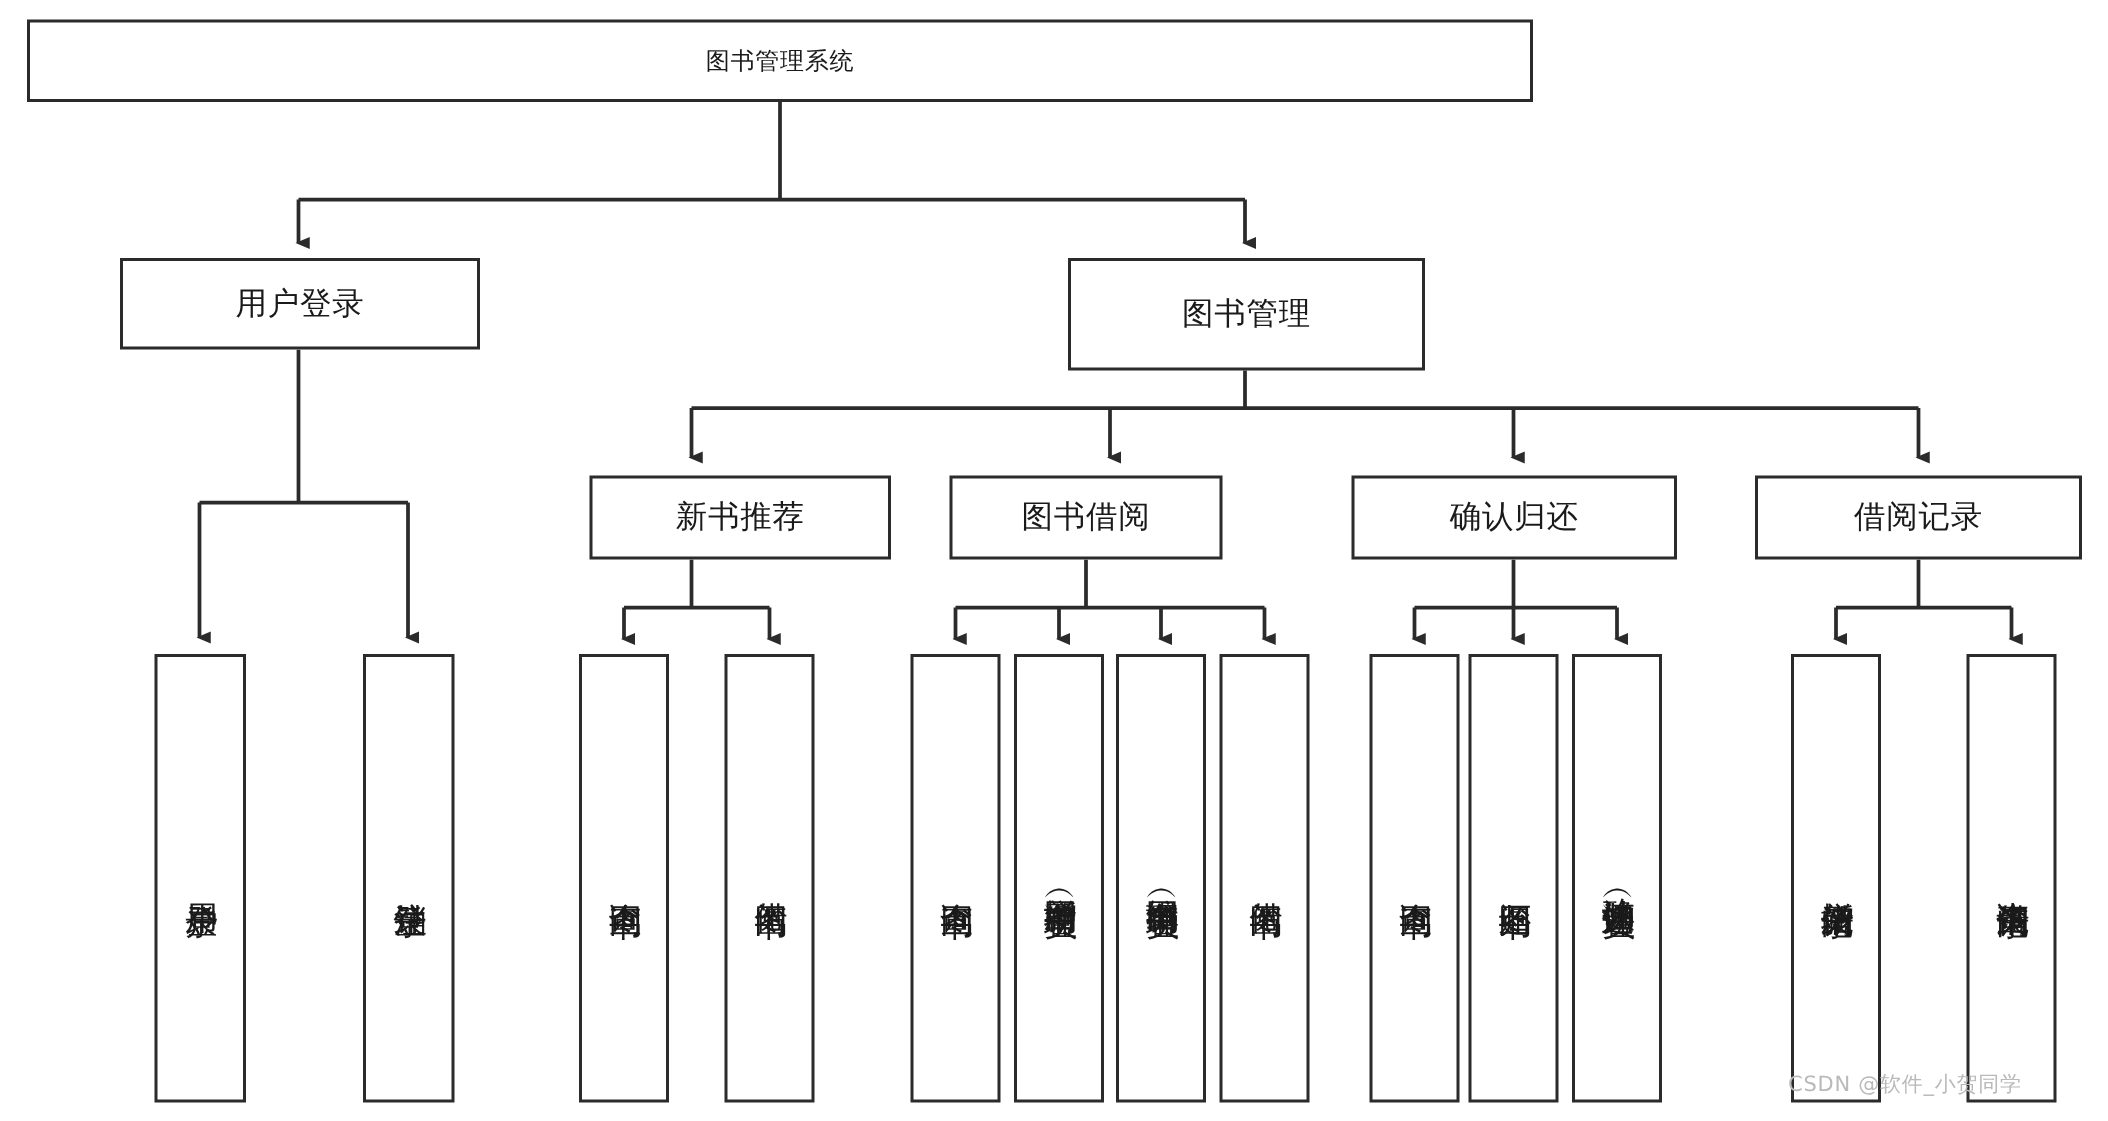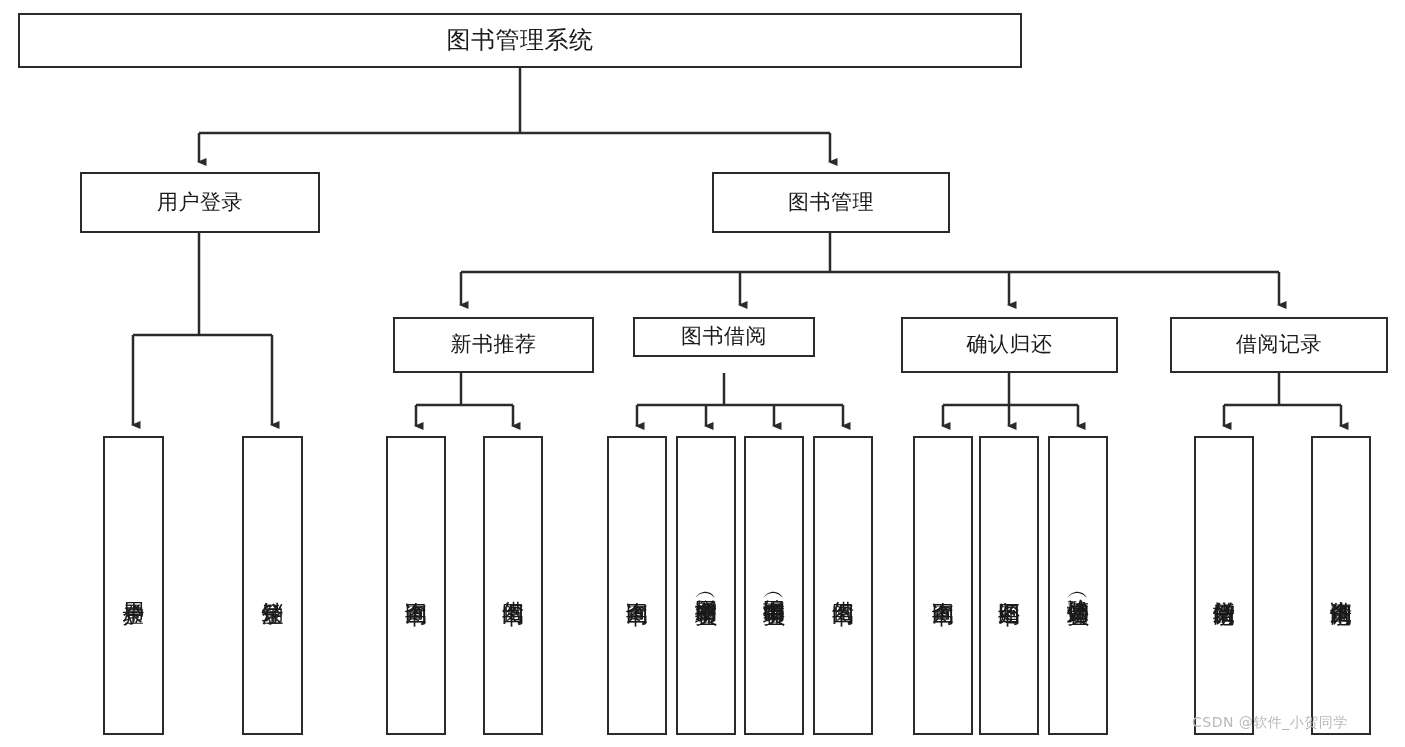--- a/index.html
+++ b/index.html
@@ -27,21 +27,21 @@
     justify-content: center;
     color: #1a1a1a;
   }
   .node-h {
     font-size: 21px;
     letter-spacing: 0.5px;
     line-height: 1.2;
     white-space: nowrap;
   }
   .node-root {
-    font-size: 24px;
+    font-size: 16px;
   }
   .node-v {
     writing-mode: vertical-rl;
     text-orientation: upright;
     font-size: 22px;
     line-height: 1.28;
     letter-spacing: 1px;
     padding: 6px 0;
     text-align: center;
     align-items: center;
@@ -125,28 +125,28 @@
     <path d="M1341,405 L1341,426" stroke="#2b2b2b" stroke-width="2.5" fill="none" marker-end="url(#arrow)"></path>
   </svg>
 
   <div class="node node-h node-root" style="left:18px; top:13px; width:1004px; height:55px;">
     <span>图书管理系统</span>
   </div>
 
   <div class="node node-h" style="left:80px; top:172px; width:240px; height:61px;">
     <span>用户登录</span>
   </div>
-  <div class="node node-h" style="left:712px; top:172px; width:238px; height:61px;">
+  <div class="node node-h" style="left:712px; top:172px; width:238px; height:75px;">
     <span>图书管理</span>
   </div>
 
   <div class="node node-h" style="left:361px; top:317px; width:201px; height:56px;margin-left:32px;">
     <span>新书推荐</span>
   </div>
-  <div class="node node-h" style="left:633px; top:317px; width:182px; height:40px;">
+  <div class="node node-h" style="left:633px; top:317px; width:182px; height:56px;">
     <span>图书借阅</span>
   </div>
   <div class="node node-h" style="left:901px; top:317px; width:217px; height:56px;">
     <span>确认归还</span>
   </div>
   <div class="node node-h" style="left:1170px; top:317px; width:218px; height:56px;">
     <span>借阅记录</span>
   </div>
 
   <div class="node node-v" style="left:103px; top:436px; width:61px; height:299px;">

